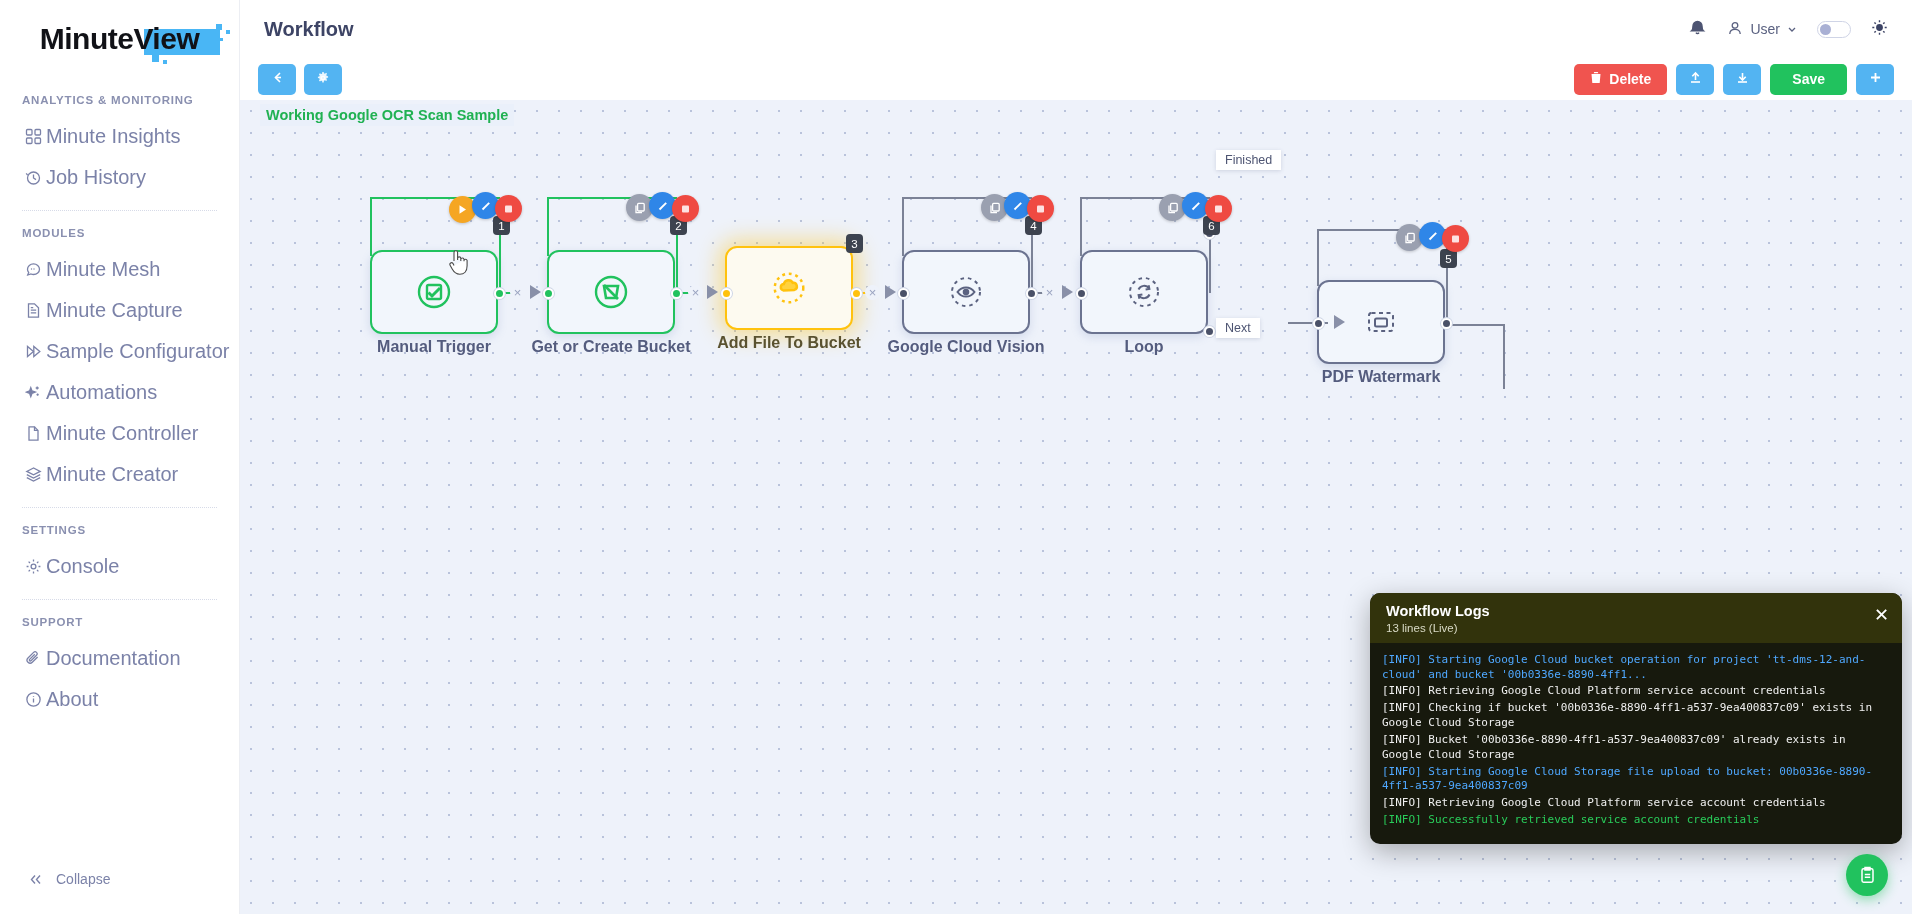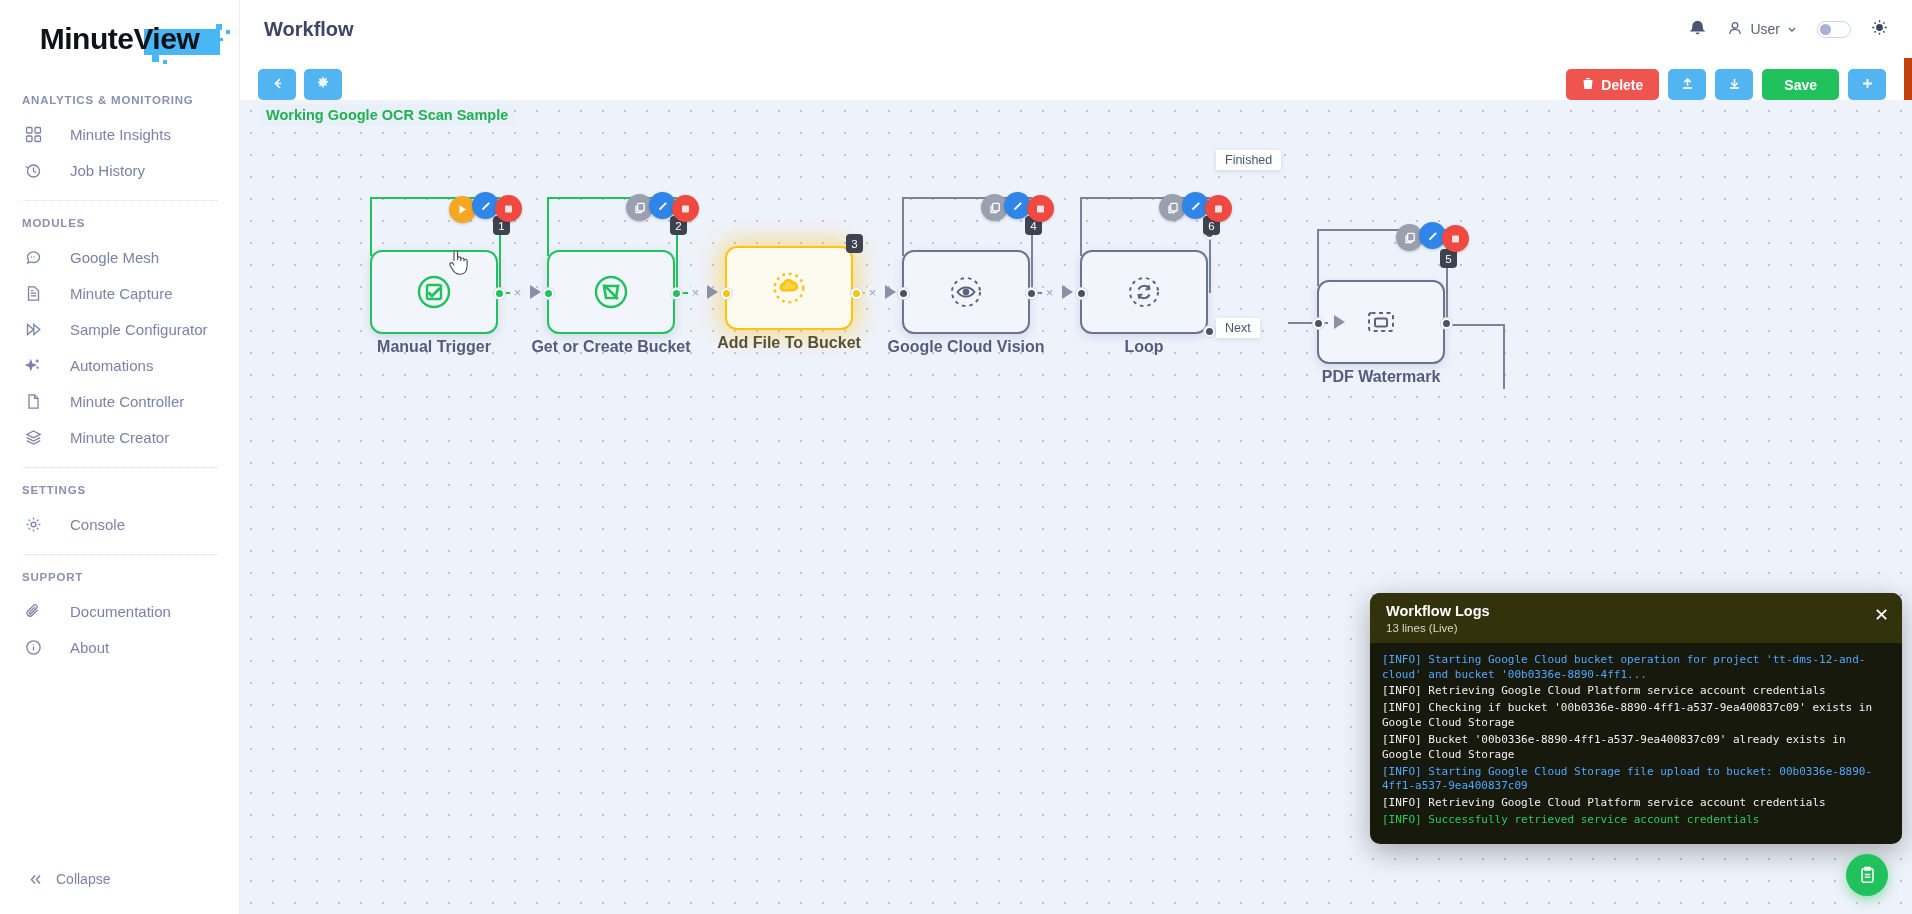--- a/index.html
+++ b/index.html
@@ -36,38 +36,38 @@
     position: absolute; left: 50%; top: 6px; width: 78px; height: 28px;
     background: #49b6f5; z-index: 1;
   }
   .logo .pix { position: absolute; background: #49b6f5; z-index: 3; }
 
   .sec-label {
     font-size: 11.5px; font-weight: bold; letter-spacing: 0.8px;
     color: #8a90b0; padding: 16px 0 10px 22px;
   }
   .nav-item {
-    display: flex; align-items: center; gap: 28px;
+    display: flex; align-items: center; gap: 4px;
     padding: 9px 0 9px 24px;
-    color: #7b82a8; font-size: 15px;
+    color: #7b82a8; font-size: 20px;
     cursor: pointer; user-select: none;
   }
   .nav-ico { width: 18px; height: 18px; flex: 0 0 18px; display: flex; align-items: center; justify-content: center; }
   .nav-ico svg { display: block; }
   .divider {
     height: 1px; margin: 12px 22px 0 22px;
     border-top: 1px dotted #d7dbe8;
   }
   .collapse {
     margin-top: auto; display: flex; align-items: center; gap: 12px;
     padding: 0 0 26px 26px; color: #7b82a8; font-size: 14px; cursor: pointer;
   }
 
   
-  .main { flex: 1; position: relative; height: 914px; background: #c2410c; overflow: hidden; }
+  .main { flex: 1; position: relative; height: 914px; background: #d946ef; overflow: hidden; }
   .topbar {
     height: 58px; display: flex; align-items: center;
     padding: 0 24px; position: relative; z-index: 4;
     background: #fff;
   }
   .page-title { font-size: 20px; color: #3d4465; font-weight: 600; }
   .topbar-right {
     margin-left: auto; display: flex; align-items: center; gap: 20px;
   }
   .bell { position: relative; cursor: pointer; }
@@ -76,22 +76,22 @@
     width: 34px; height: 17px; border-radius: 10px;
     border: 1px solid #cfd4e6; background: #fff; position: relative; cursor: pointer;
   }
   .toggle .knob {
     position: absolute; left: 2px; top: 2px; width: 11px; height: 11px;
     border-radius: 50%; background: #a9b0d4;
   }
 
   
   .toolbar {
-    position: absolute; top: 58px; left: 0; right: 8px; height: 42px;
-    display: flex; align-items: flex-end; padding: 0 18px; z-index: 4;
+    position: absolute; top: 58px; left: 0; right: 0; height: 42px;
+    display: flex; align-items: center; padding: 0 18px; z-index: 4;
     background: #fff;
   }
   .btn {
     border: none; border-radius: 5px; cursor: pointer;
     display: flex; align-items: center; justify-content: center;
     font-family: inherit;
   }
   .btn-sq { width: 38px; height: 31px; background: #53b4f2; color: #fff; }
   .btn-sq + .btn-sq { margin-left: 8px; }
   .tb-right { margin-left: auto; display: flex; align-items: center; gap: 9px; }
@@ -259,21 +259,21 @@
     <div>
       <div class="sec-label">MODULES</div>
       <div class="nav-item">
         <span class="nav-ico">
             <svg width="17" height="17" viewBox="0 0 17 17" fill="none" stroke="#7b82a8" stroke-width="1.3">
               <path d="M14.5 8.2c0 3-2.7 5.3-6 5.3-.9 0-1.8-.2-2.5-.5l-3.3 1 1-2.6A5 5 0 0 1 2.5 8.2c0-3 2.7-5.3 6-5.3s6 2.3 6 5.3Z"></path>
               <circle cx="6.5" cy="8" r=".7" fill="#7b82a8" stroke="none"></circle>
               <circle cx="9" cy="8" r=".7" fill="#7b82a8" stroke="none"></circle>
             </svg>
           </span>
-        <span>Google Mesh</span>
+        <span>Minute Mesh</span>
       </div>
       <div class="nav-item">
         <span class="nav-ico">
             <svg width="17" height="17" viewBox="0 0 17 17" fill="none" stroke="#7b82a8" stroke-width="1.3">
               <path d="M3.5 1.8h6l4 4v9.4h-10z"></path>
               <path d="M5.8 8.2h5.4M5.8 10.8h5.4M5.8 5.6h2.4"></path>
             </svg>
           </span>
         <span>Minute Capture</span>
       </div>

